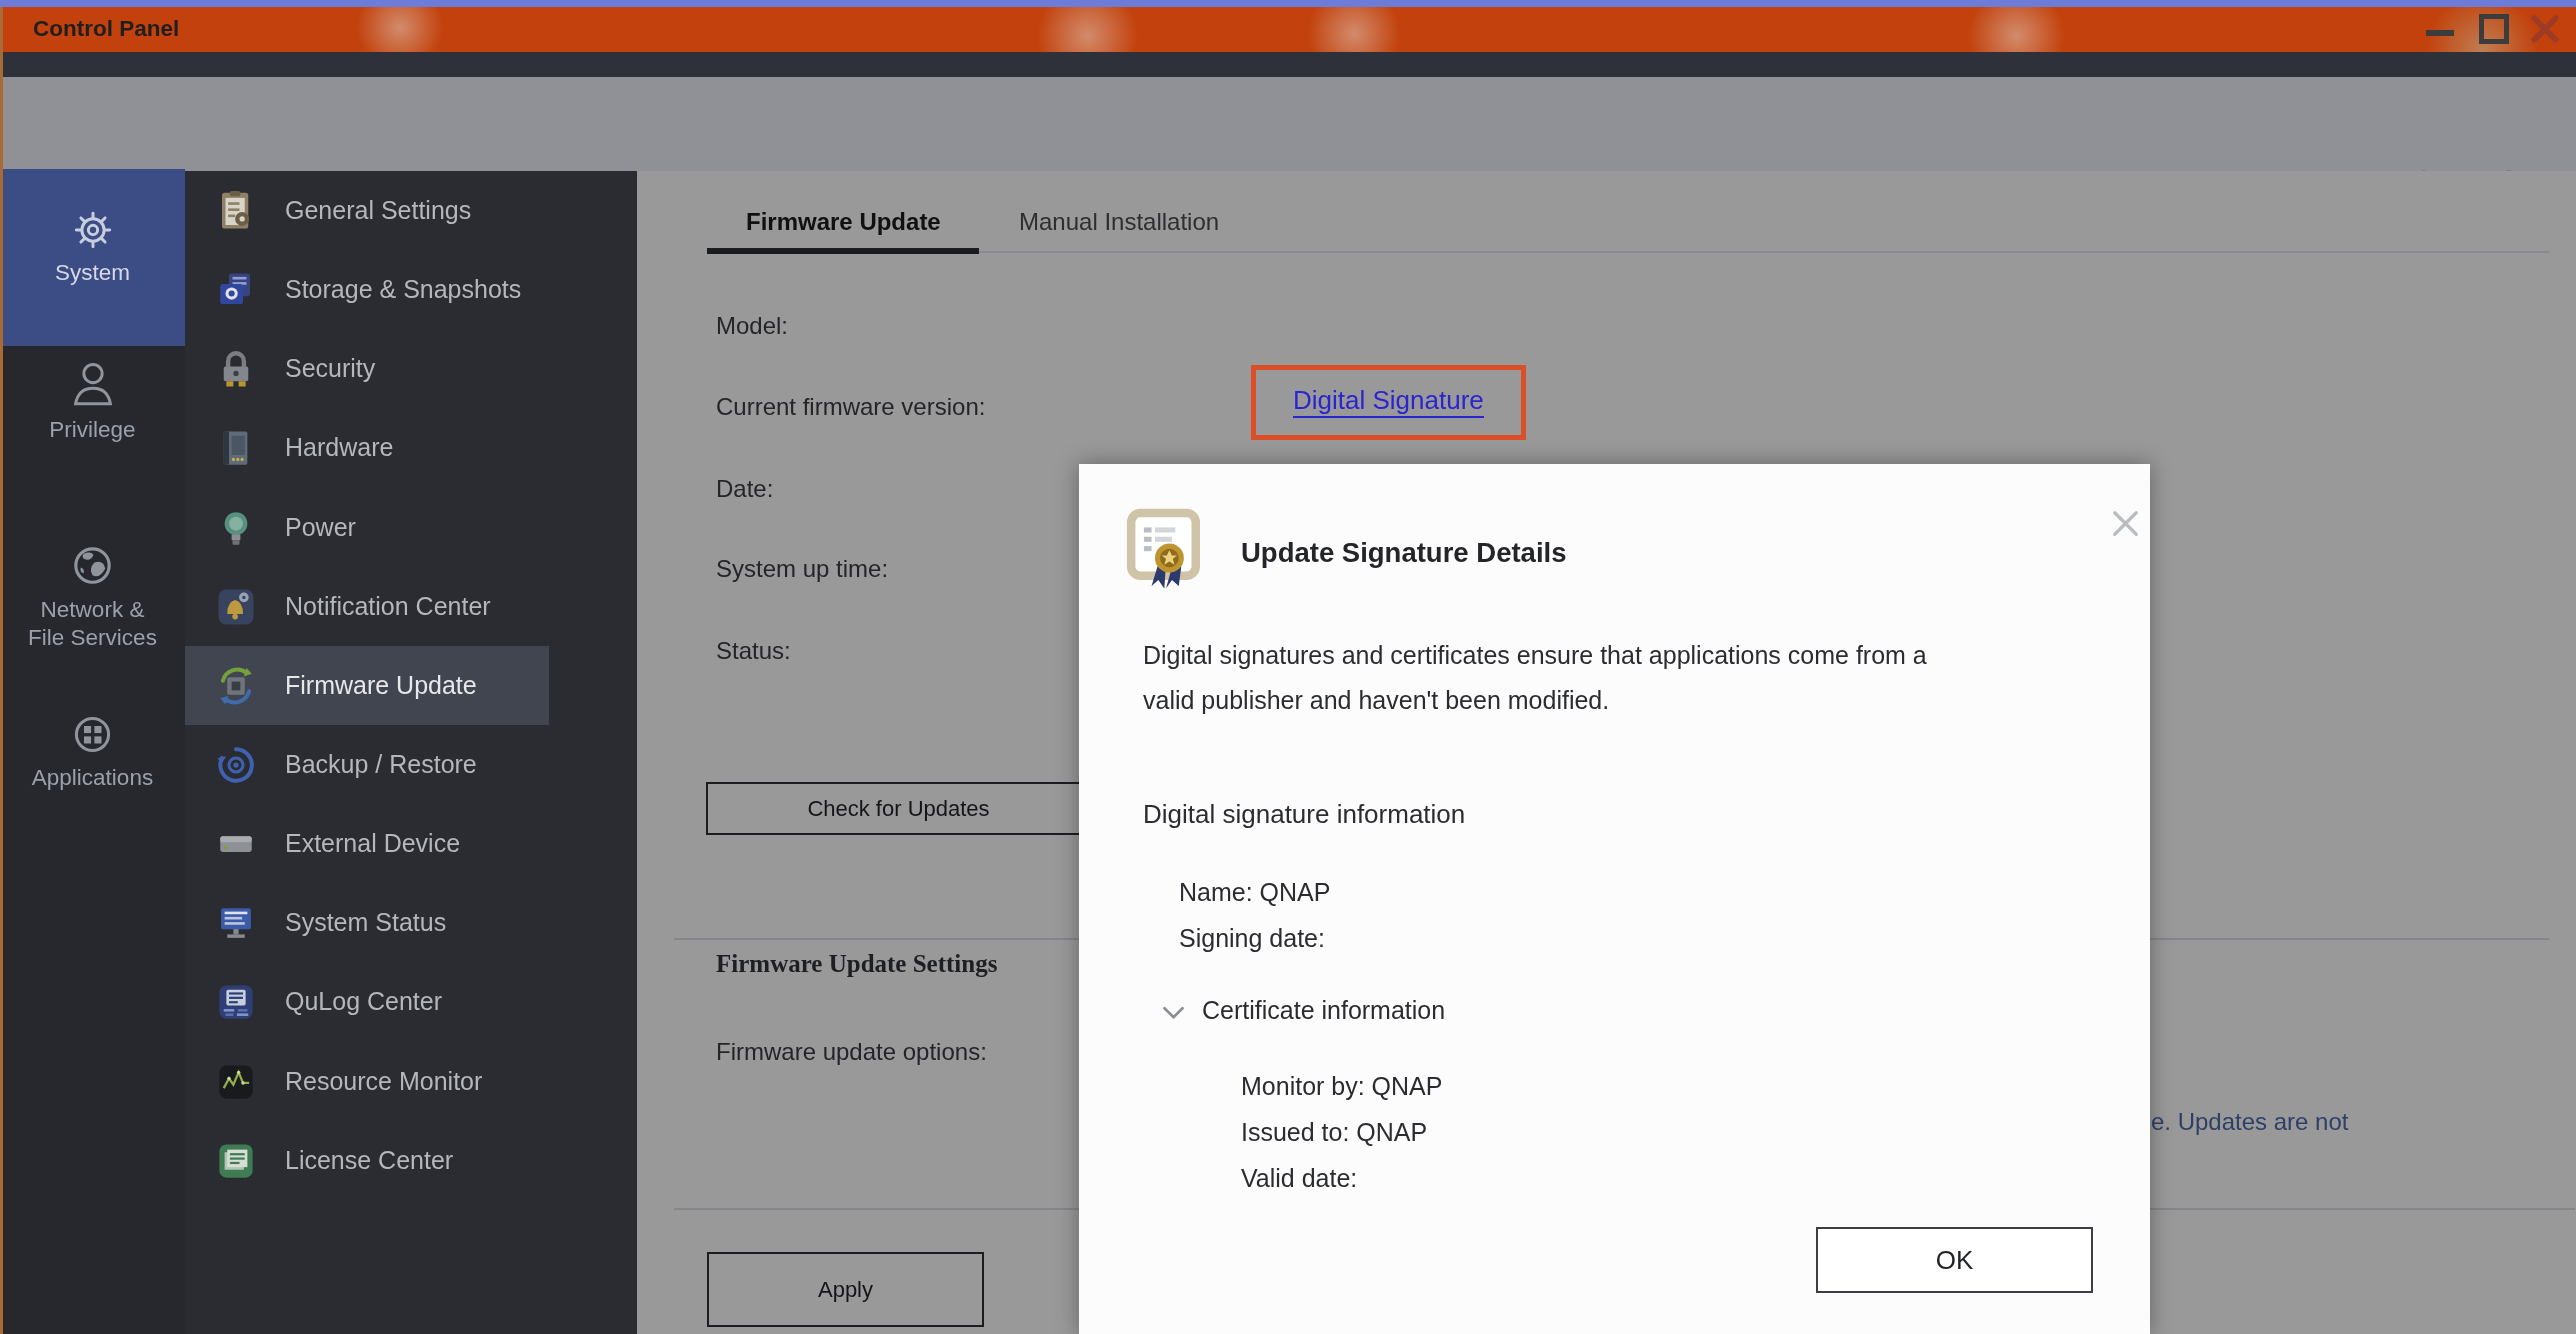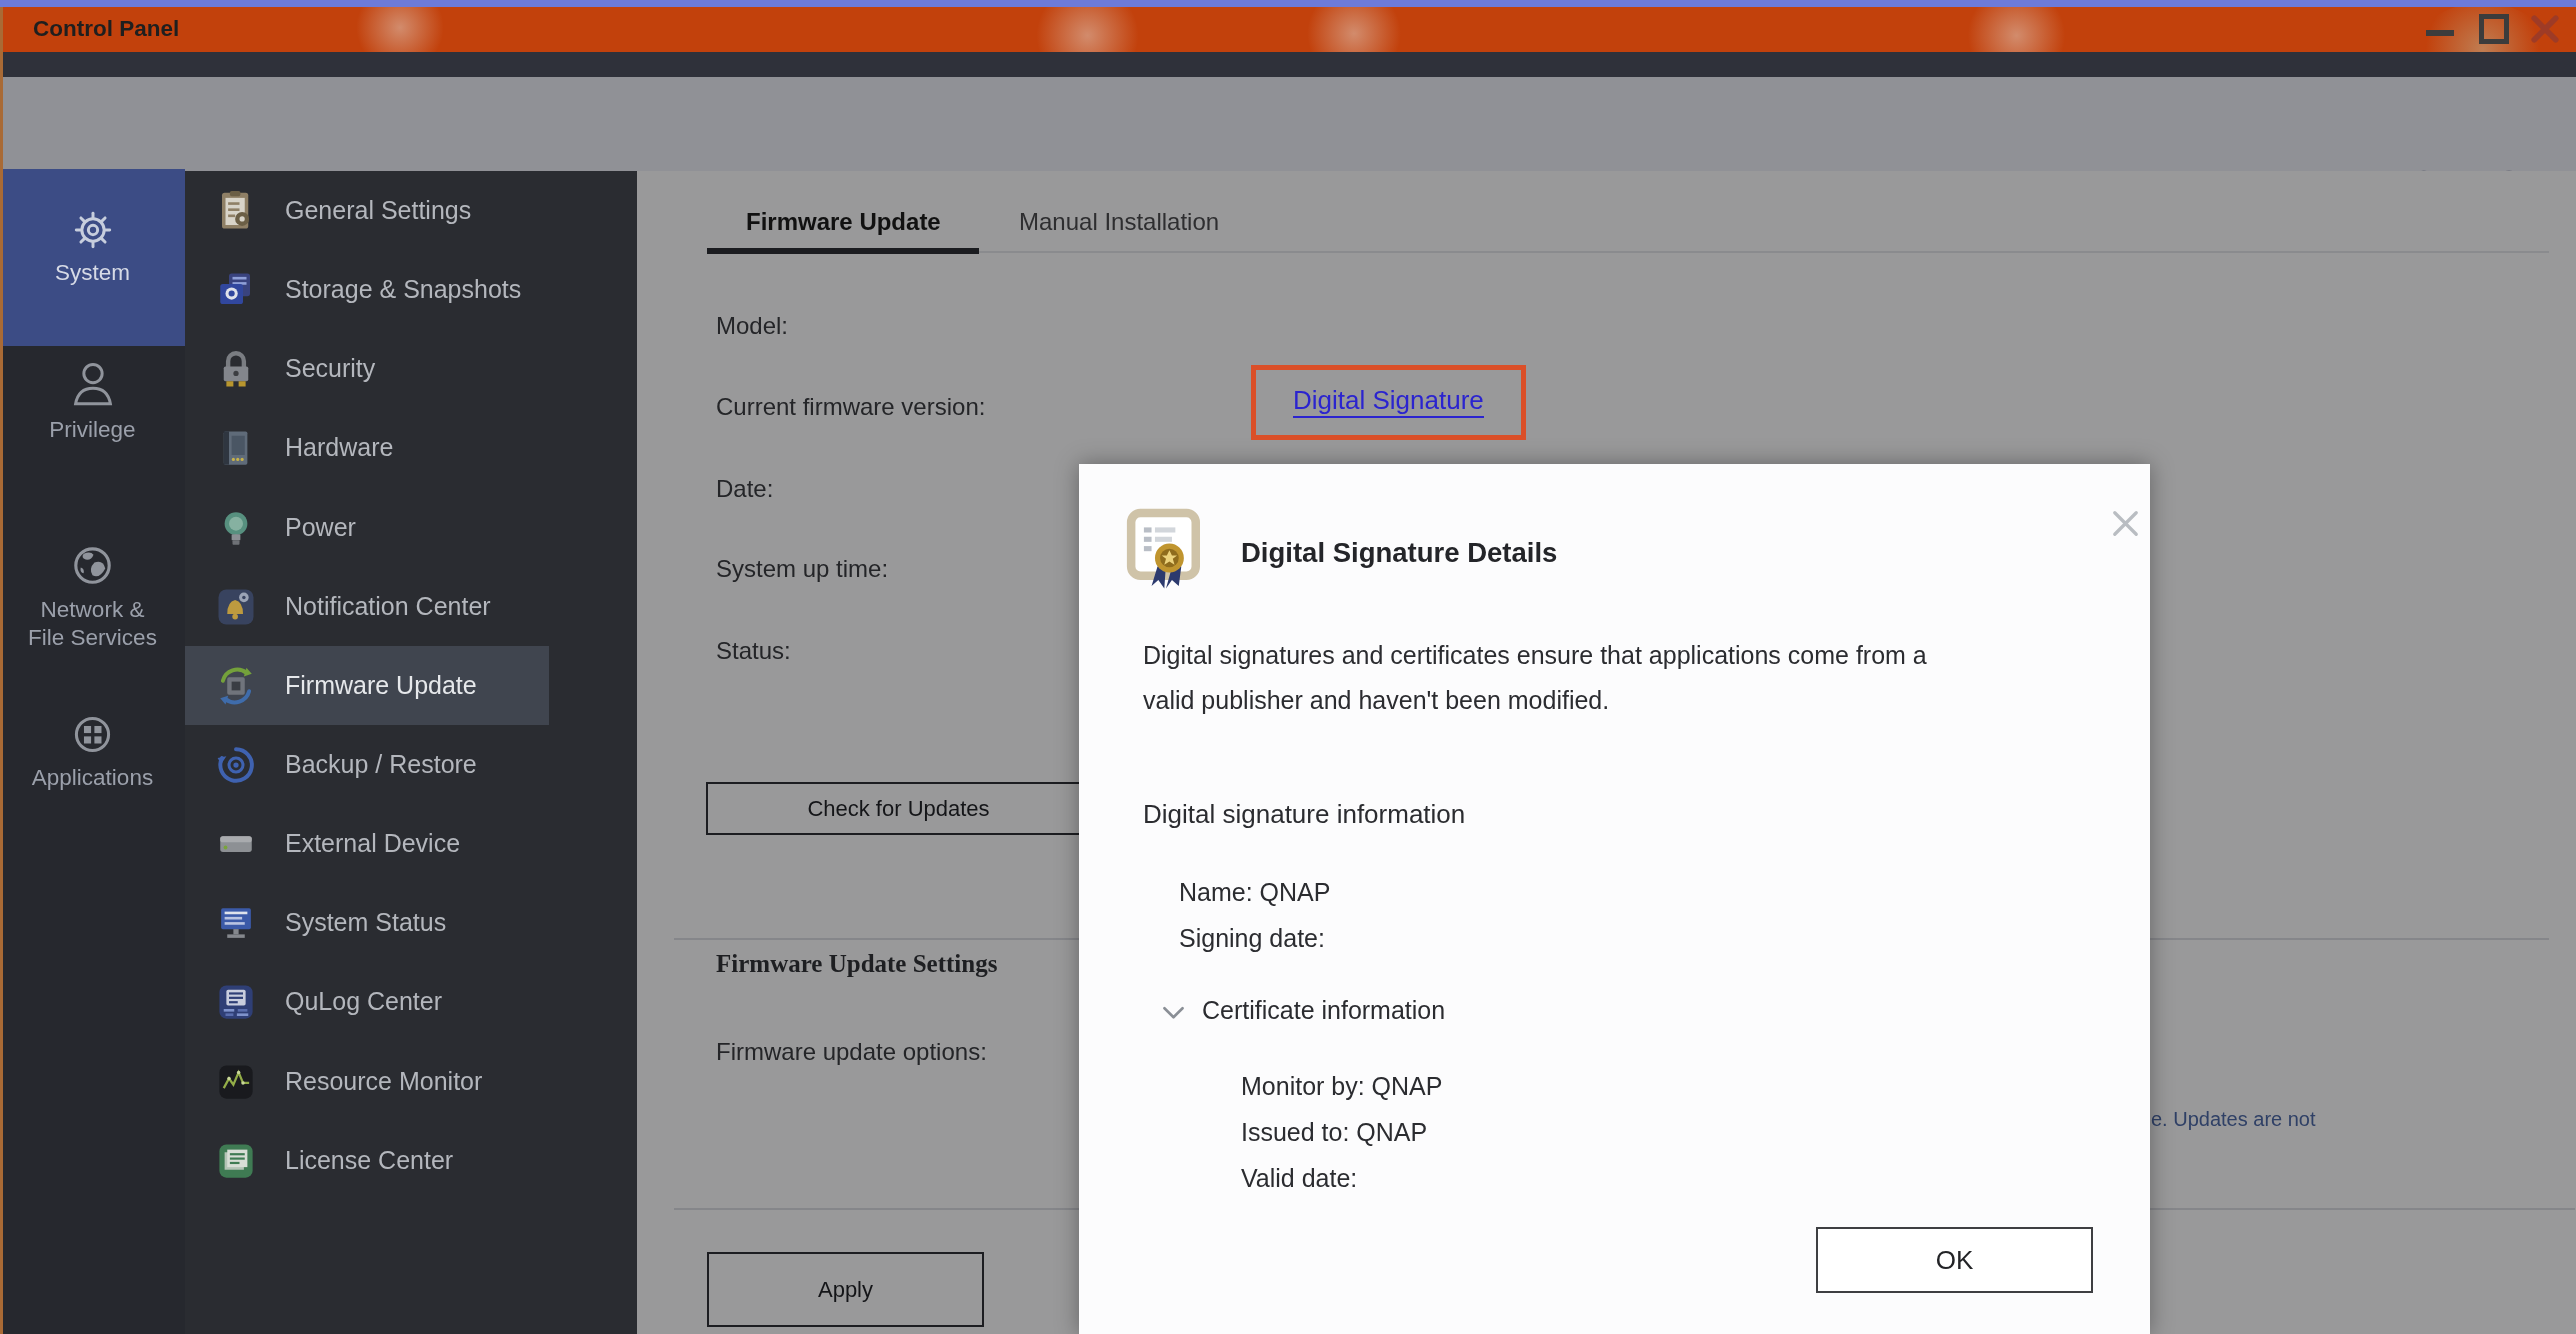--- a/index.html
+++ b/index.html
@@ -58,21 +58,21 @@
   #annot-box{left:614px;top:194px;width:275px;height:75px;border:5.8px solid #db4f28;z-index:30;}
   .ghost-btn{position:absolute;border:2.5px solid #1c1d21;color:#141518;font-size:22px;
              display:flex;align-items:center;justify-content:center;background:transparent;}
   #check-btn{left:69px;top:611px;width:385px;height:53px;}
   #apply-btn{left:70px;top:1081px;width:277px;height:75px;}
   .divider{position:absolute;height:1.7px;background:#85868a;}
   #div1{left:37px;top:767px;width:1875px;}
   #div2{left:37px;top:1037px;width:1901px;}
   #settings-heading{left:79px;top:779px;font-size:25px;font-weight:bold;color:#1e1f22;font-family:Liberation Serif, serif;}
   #options-label{left:79px;top:867px;font-size:24px;color:#242528;}
-  #partial-note{left:1514px;top:937px;font-size:20px;color:#2f4066;white-space:nowrap;}
+  #partial-note{left:1514px;top:937px;font-size:24px;color:#2f4066;white-space:nowrap;}
 
   
   #dialog{left:1079px;top:464px;width:1071px;height:871px;background:#fcfcfd;z-index:20;
           box-shadow:0 0 21.7px rgba(0,0,0,.35);}
   #dlg-close{left:1030px;top:43px;width:33px;height:33px;cursor:pointer;}
   #dlg-cert-icon{left:46px;top:43px;width:82px;height:85px;}
   #dlg-title{left:162px;top:73px;font-size:27.5px;font-weight:bold;color:#242529;}
   #dlg-desc{left:64px;top:169px;width:966px;font-size:25px;line-height:45px;color:#2b2c30;}
   #dlg-info-heading{left:64px;top:335px;font-size:26px;color:#2b2c30;}
   .dlg-line{position:absolute;font-size:25px;color:#2b2c30;white-space:nowrap;}
@@ -406,21 +406,21 @@
         <rect x="22" y="35" width="9" height="6" fill="#b9bec6"></rect>
           <rect x="35" y="35" width="20" height="6" fill="#d2d6db"></rect>
         <rect x="22" y="46" width="9" height="6" fill="#b9bec6"></rect>
         <polygon points="38,70 48,67 46,96 39,86 31,93" fill="#2c3a6e"></polygon>
         <polygon points="56,67 66,70 63,93 55,86 48,96" fill="#2c3a6e"></polygon>
         <circle cx="52" cy="60" r="17" fill="#c0952f"></circle>
           <circle cx="52" cy="60" r="11" fill="#8f6c1d"></circle>
         <polygon points="52,51 55,57 61,57 56,61 58,68 52,64 46,68 48,61 43,57 49,57" fill="#ecd27c"></polygon>
       </svg>
     </div>
-    <div class="abs" id="dlg-title">Digital Signature Details</div>
+    <div class="abs" id="dlg-title">Update Signature Details</div>
     <div class="abs" id="dlg-desc">
       <span>Digital signatures and certificates ensure that applications come from a</span><br>
       <span>valid publisher and haven't been modified.</span>
     </div>
     <div class="abs" id="dlg-info-heading">Digital signature information</div>
     <div class="dlg-line" style="left:100px;top:414px">Name: QNAP</div>
     <div class="dlg-line" style="left:100px;top:460px">Signing date:</div>
     <div class="abs" id="dlg-chevron">
       <svg width="23" height="18.3" viewBox="0 0 28 22">
           <polyline points="3,5 14,16 25,5" stroke="#8a8f96" stroke-width="3.2" fill="none" stroke-linecap="round" stroke-linejoin="round"></polyline>

